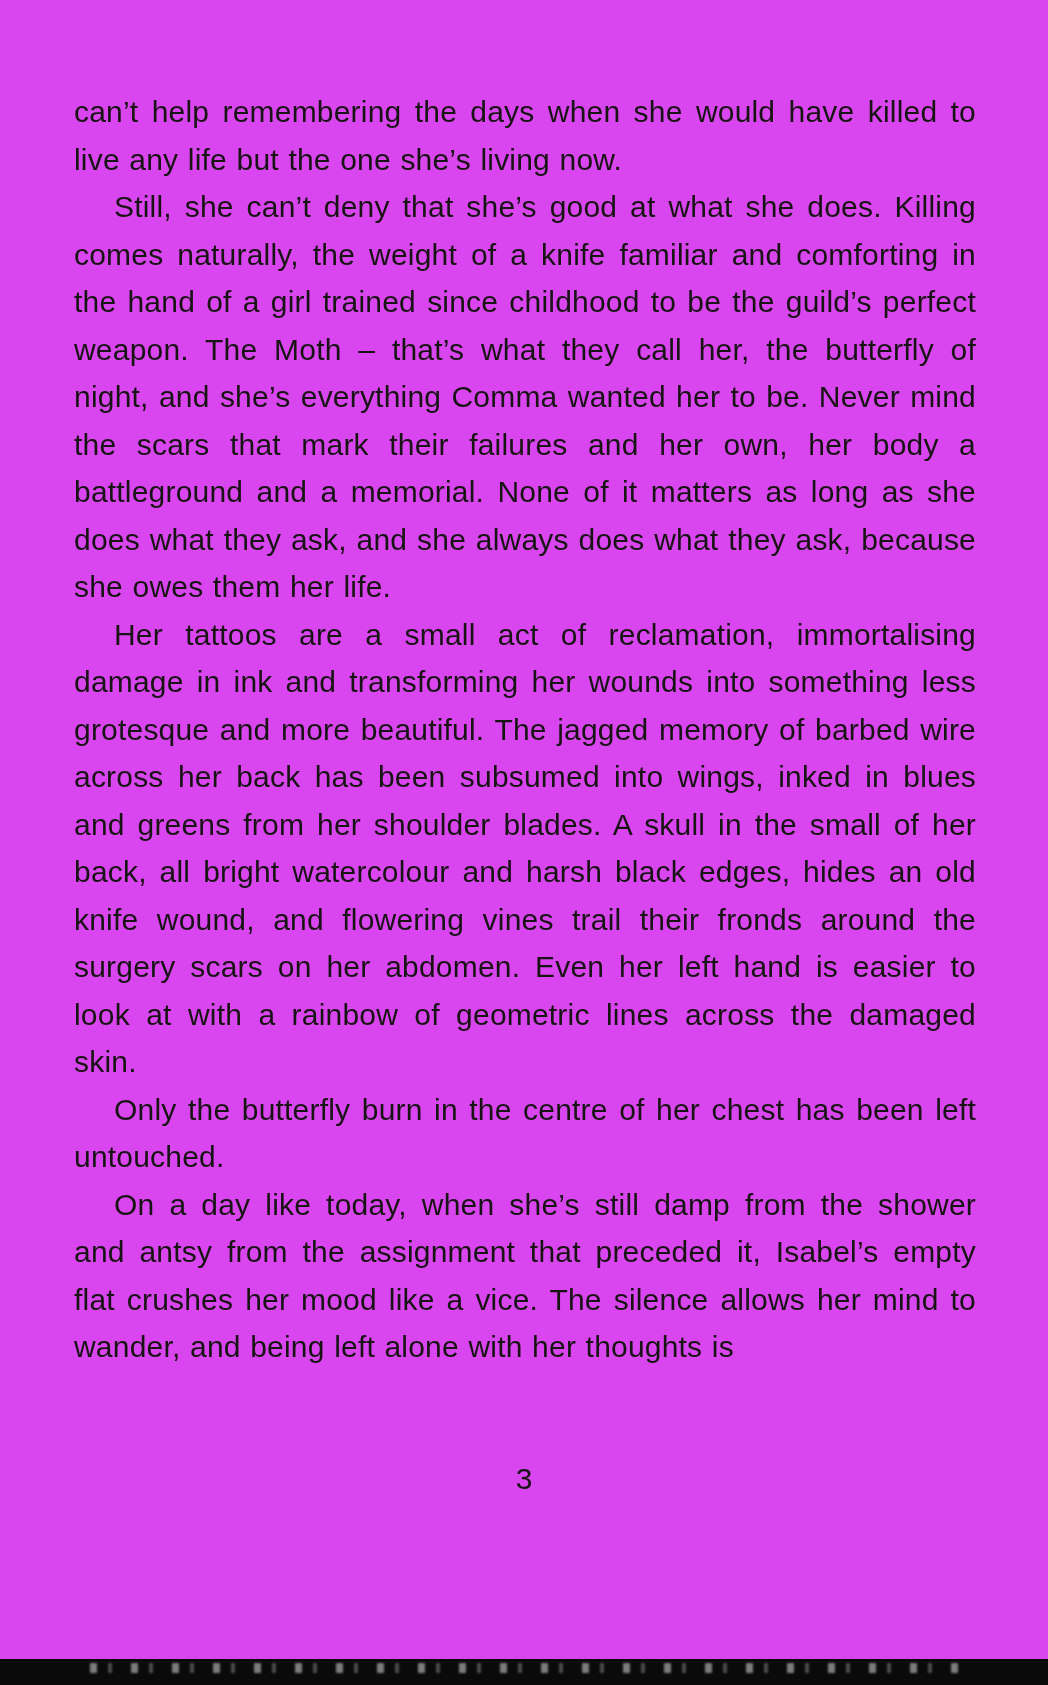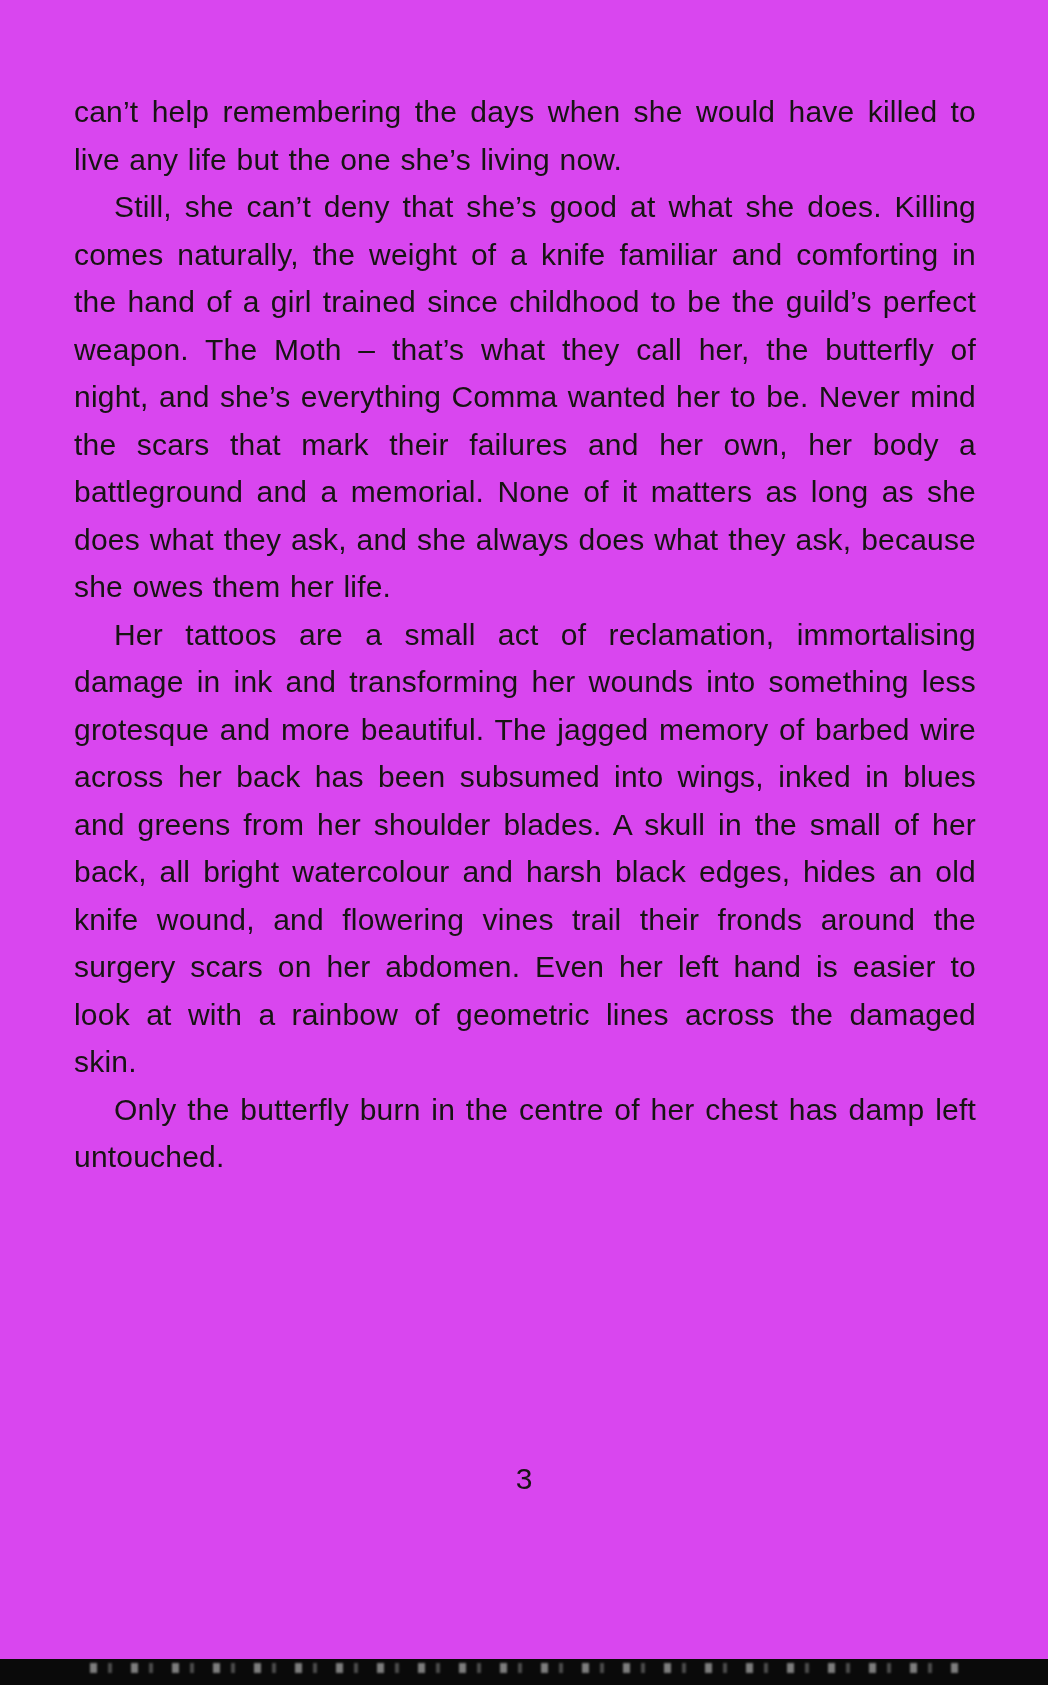--- a/index.html
+++ b/index.html
@@ -72,20 +72,21 @@
 </style>
 </head>
 <body>
 
 <div class="page">
 
   <div class="text-block">
     <p class="no-indent">can’t help remembering the days when she would have killed to live any life but the one she’s living now.</p>
     <p>Still, she can’t deny that she’s good at what she does. Killing comes naturally, the weight of a knife familiar and comforting in the hand of a girl trained since childhood to be the guild’s perfect weapon. The Moth – that’s what they call her, the butterfly of night, and she’s everything Comma wanted her to be. Never mind the scars that mark their failures and her own, her body a battleground and a memorial. None of it matters as long as she does what they ask, and she always does what they ask, because she owes them her life.</p>
     <p>Her tattoos are a small act of reclamation, immortalising damage in ink and transforming her wounds into something less grotesque and more beautiful. The jagged memory of barbed wire across her back has been subsumed into wings, inked in blues and greens from her shoulder blades. A skull in the small of her back, all bright watercolour and harsh black edges, hides an old knife wound, and flowering vines trail their fronds around the surgery scars on her abdomen. Even her left hand is easier to look at with a rainbow of geometric lines across the damaged skin.</p>
-    <p>Only the butterfly burn in the centre of her chest has damp left untouched.</p>
+    <p>Only the butterfly burn in the centre of her chest has been left untouched.</p>
+    <p>On a day like today, when she’s still damp from the shower and antsy from the assignment that preceded it, Isabel’s empty flat crushes her mood like a vice. The silence allows her mind to wander, and being left alone with her thoughts is</p>
   </div>
 
   <div class="page-number">3</div>
 
   <div class="scan-edge-strip"></div>
 
 </div>
 
 </body></html>

